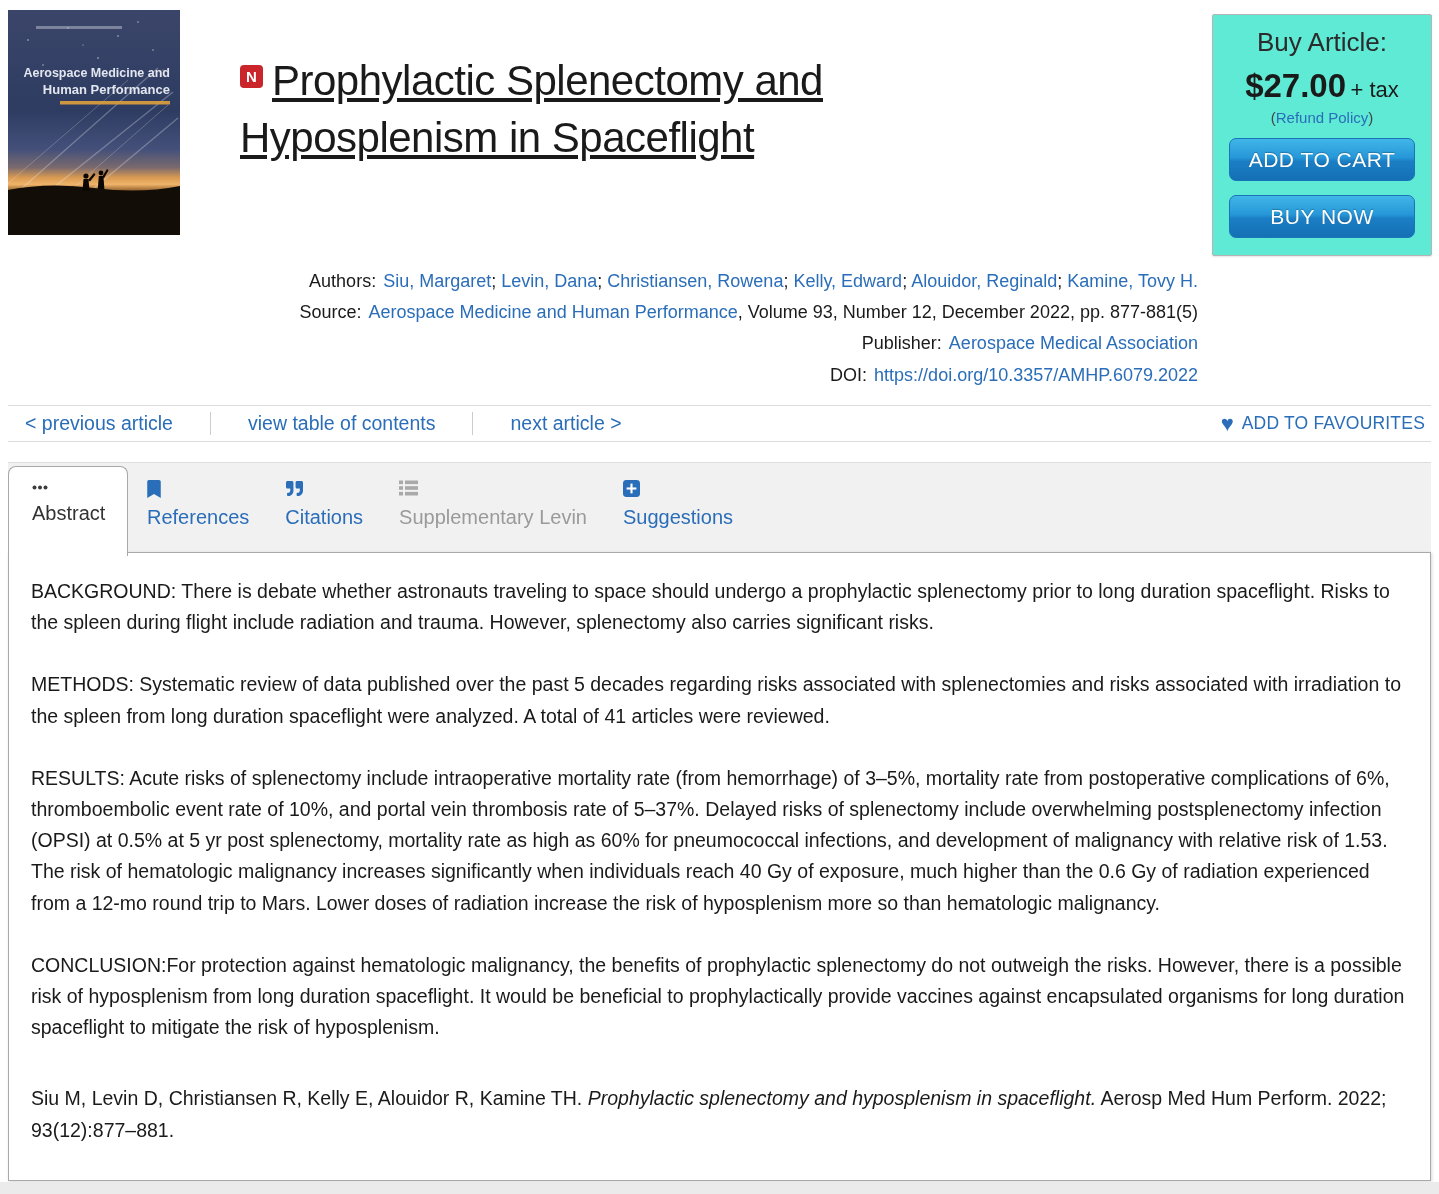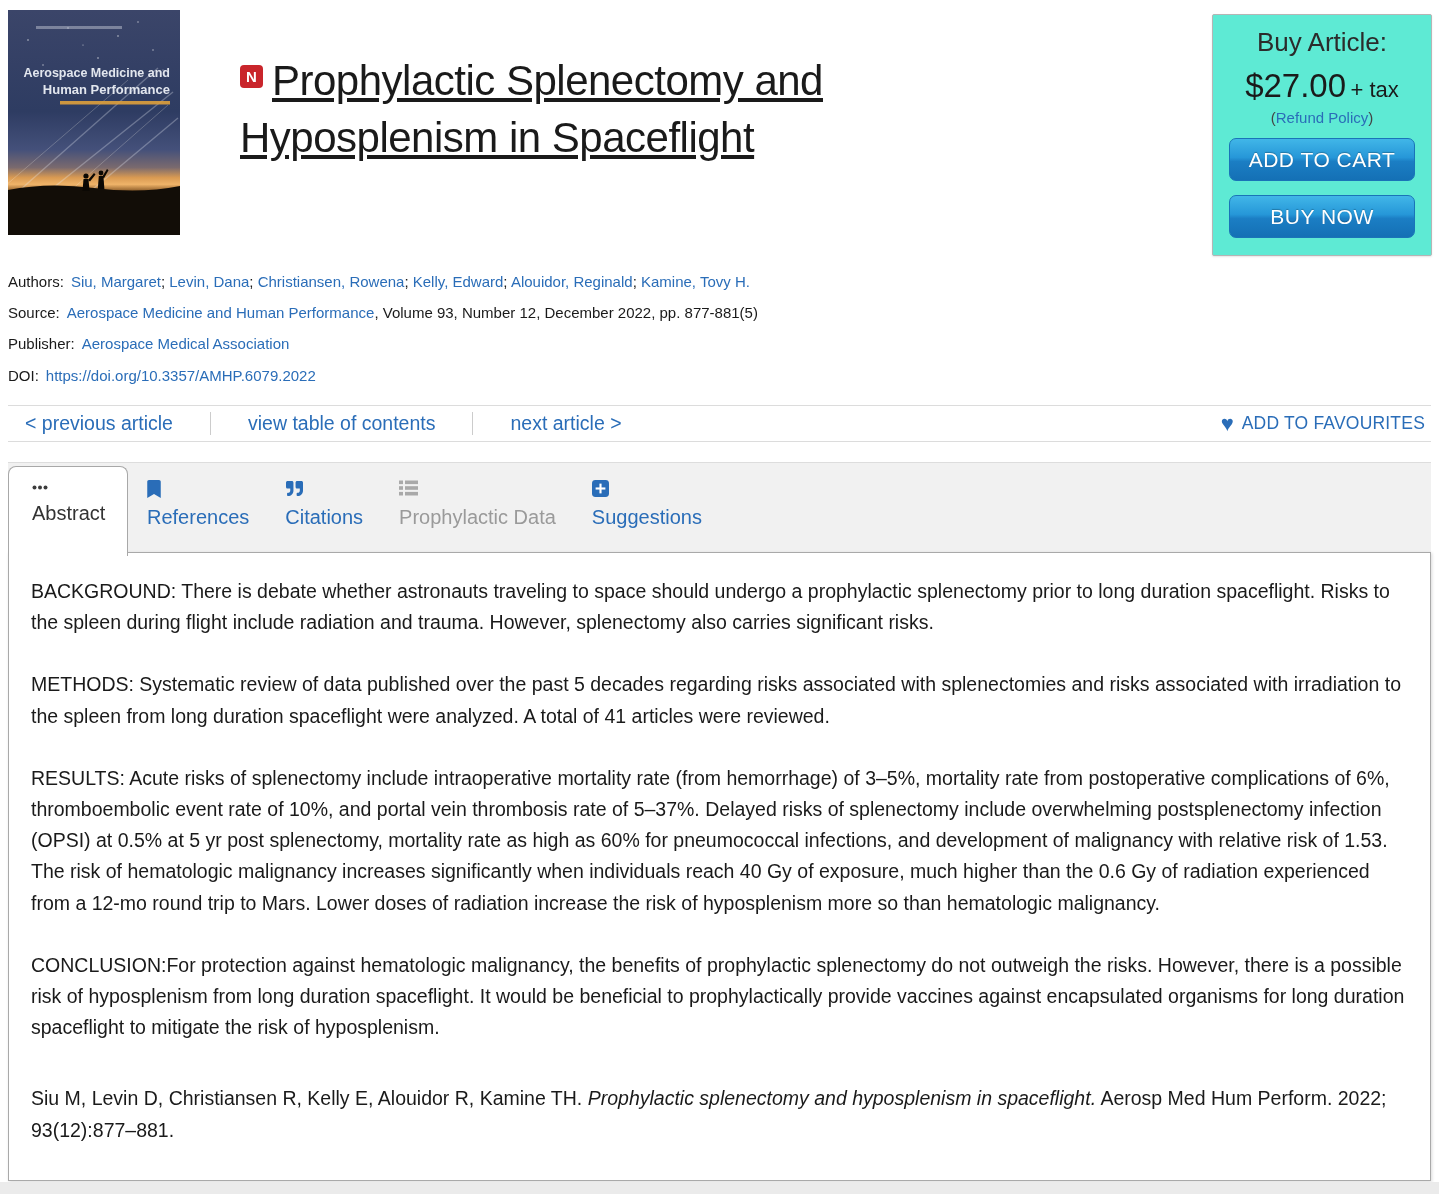--- a/index.html
+++ b/index.html
@@ -16,33 +16,33 @@
   .n-badge { display:inline-block; width:23px; height:23px; background:#c9252b; color:#fff;
              font-size:15px; font-weight:700; line-height:23px; text-align:center;
              border-radius:4px; vertical-align:13px; margin-right:9px; letter-spacing:0; }
 
   
   .buy-box { position:absolute; left:1212px; top:14px; width:220px; height:242px;
              background:#5eead4; border:1px solid #b5b5b5; border-radius:2px;
              box-shadow:0 1px 2px rgba(0,0,0,0.10); text-align:center; padding-top:12px; }
   .buy-heading { font-size:26px; color:#2b2b2b; }
   .buy-price-row { margin-top:9px; color:#1a1a1a; }
-  .buy-price { font-size:33px; font-weight:400; }
+  .buy-price { font-size:33px; font-weight:700; }
   .buy-tax { font-size:22px; font-weight:400; }
   .refund-row { margin-top:4px; font-size:15px; color:#444; }
   .refund-row a { color:#2a6db8; text-decoration:none; }
   .buy-btn { display:block; width:186px; height:43px; margin:12px auto 0;
              border:1px solid #1a74b8; border-radius:7px; cursor:pointer;
              background:linear-gradient(#41b6e8 0%, #2697d8 45%, #1b7ec4 55%, #1470b5 100%);
              color:#fff; font-family:inherit; font-size:21px; letter-spacing:0.5px;
              text-shadow:0 -1px 1px rgba(0,0,0,0.25); }
   .buy-btn + .buy-btn { margin-top:14px; }
 
   
-  .meta { position:absolute; left:8px; top:266px; width:1190px; font-size:15px; line-height:31.2px; }
+  .meta { position:absolute; left:8px; top:266px; width:1190px; font-size:18px; line-height:31.2px;text-align:right; }
   .meta-label { color:#1a1a1a; margin-right:7px; }
   .meta a { color:#2a6db8; text-decoration:none; }
   .sep { color:#1a1a1a; }
 
   
   .nav-row { position:absolute; left:8px; right:8px; top:405px; height:37px;
              border-top:1px solid #dcdcdc; border-bottom:1px solid #dcdcdc;
              display:flex; align-items:center; }
   .nav-row a { color:#2a6db8; text-decoration:none; font-size:19.5px; }
   .nav-left { display:flex; align-items:center; gap:37px; padding-left:17px; }
@@ -207,21 +207,21 @@
               <g fill="#a9a9a9">
                 <rect x="0" y="0.5" width="4" height="3.6"></rect>
                 <rect x="6" y="0.5" width="13" height="3.6"></rect>
                 <rect x="0" y="6.2" width="4" height="3.6"></rect>
                 <rect x="6" y="6.2" width="13" height="3.6"></rect>
                 <rect x="0" y="11.9" width="4" height="3.6"></rect>
                 <rect x="6" y="11.9" width="13" height="3.6"></rect>
               </g>
             </svg>
         </span>
-        <span class="tab-label">Prophylactic Data</span>
+        <span class="tab-label">Supplementary Levin</span>
       </div>
       <div class="tab tab-link">
         <span class="tab-icon">
           <svg width="17" height="17" viewBox="0 0 16 16">
               <rect width="16" height="16" rx="3.2" fill="#2a6db8"></rect>
               <rect x="7" y="3.4" width="2" height="9.2" fill="#fff"></rect>
               <rect x="3.4" y="7" width="9.2" height="2" fill="#fff"></rect>
             </svg>
         </span>
         <span class="tab-label">Suggestions</span>

